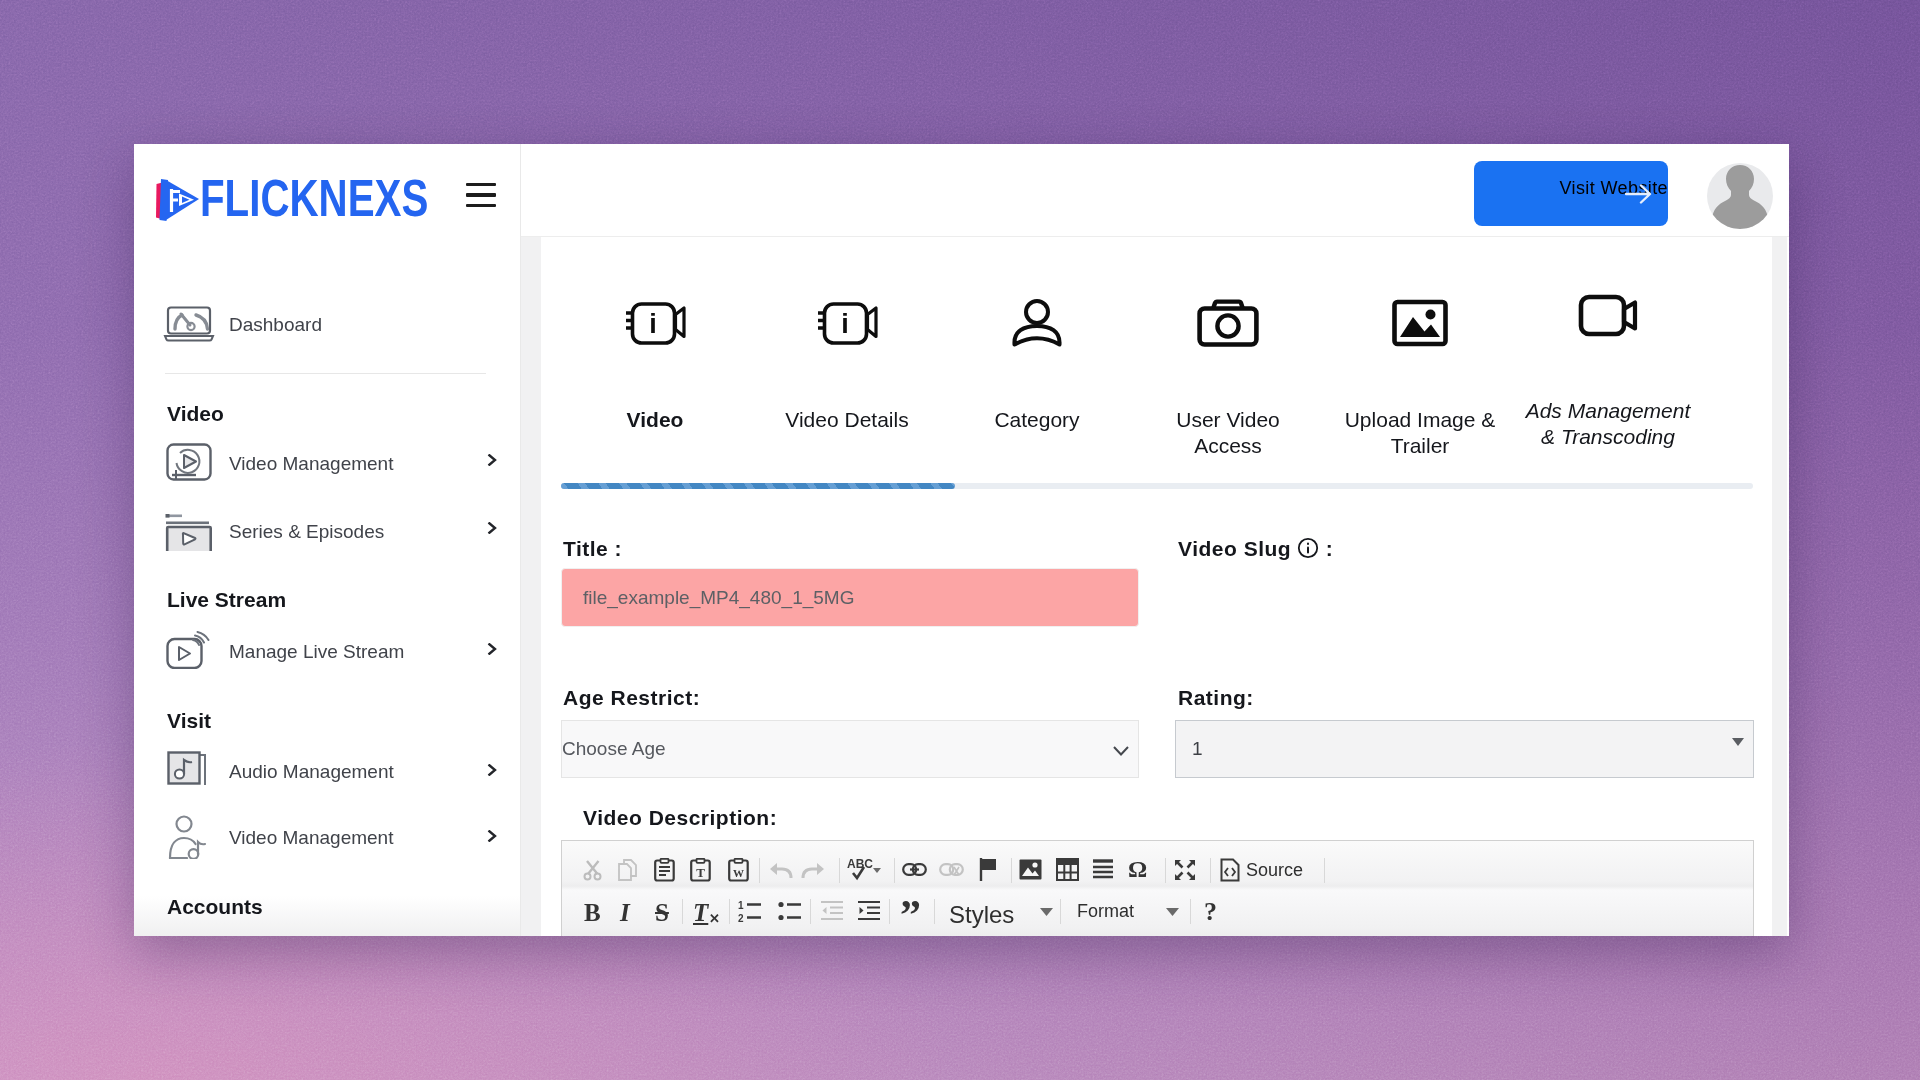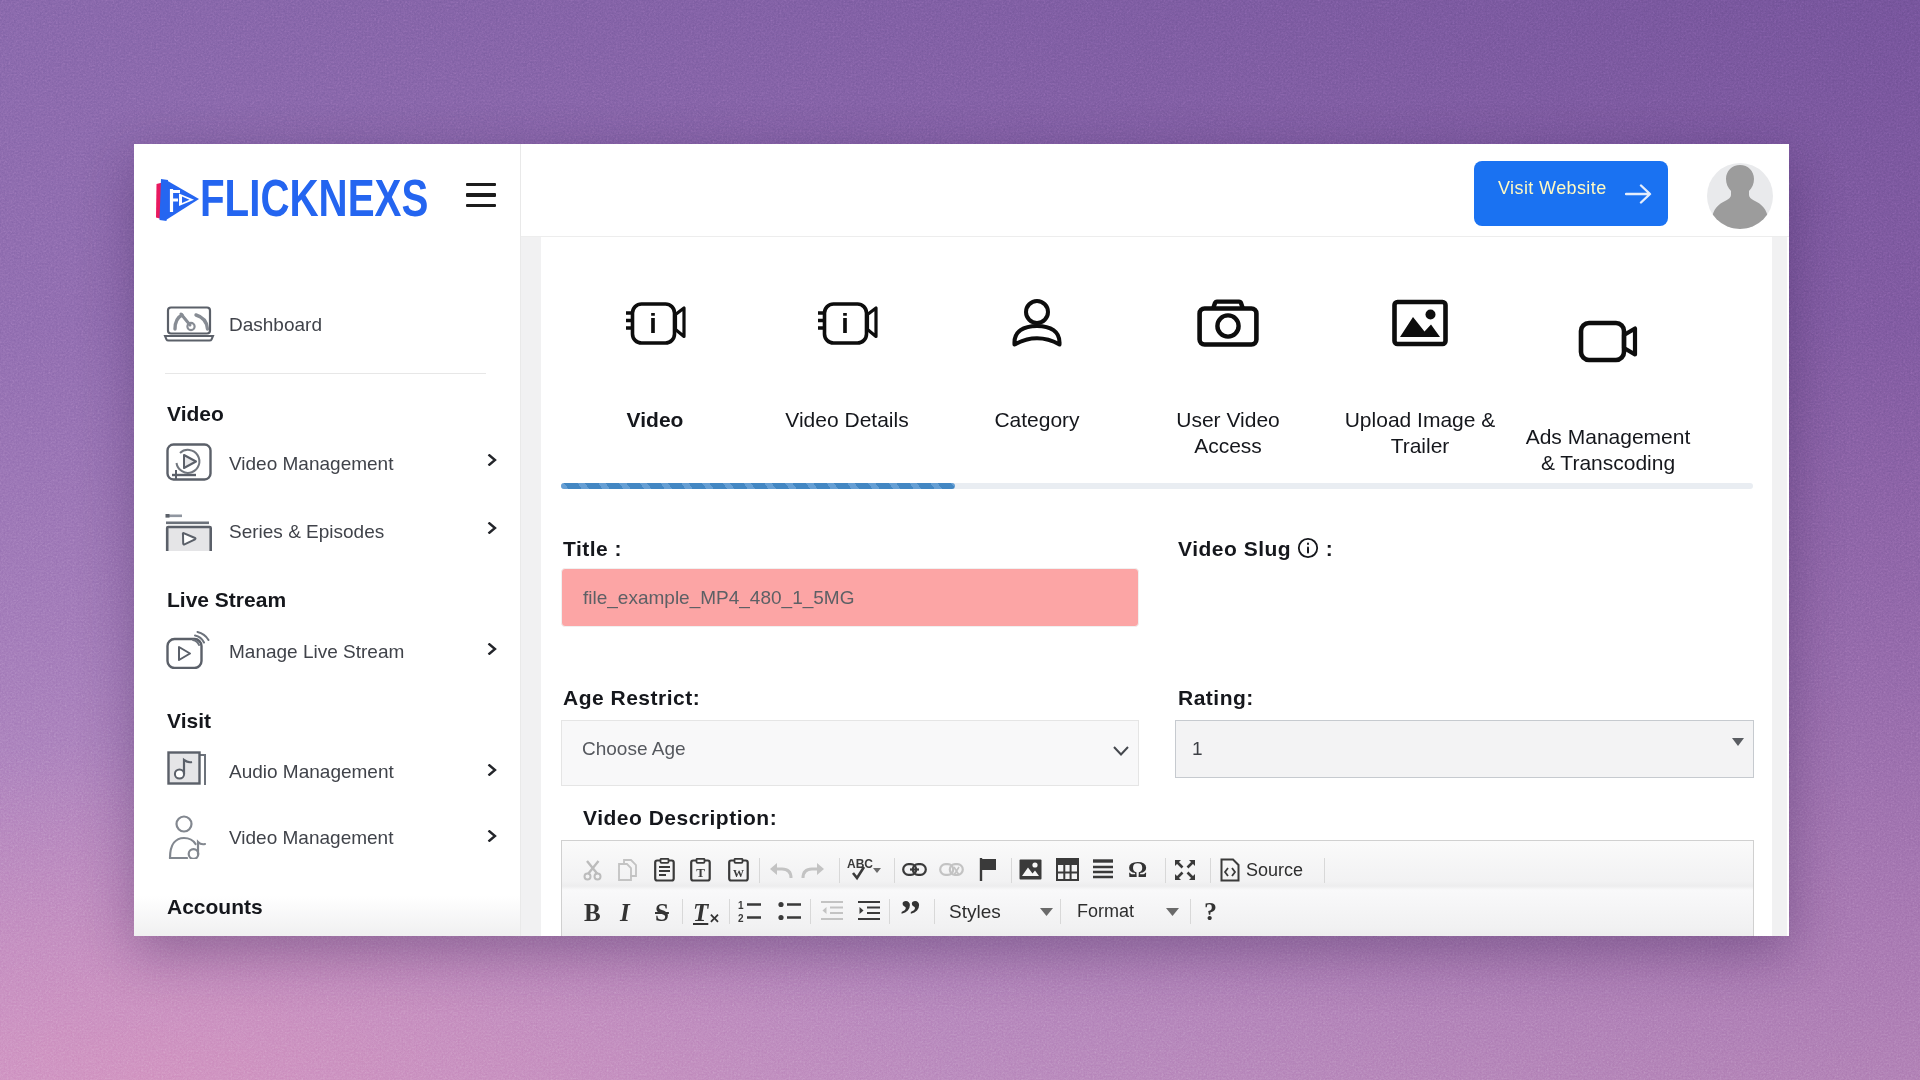--- a/index.html
+++ b/index.html
@@ -25,21 +25,21 @@
   .nav-txt { position:absolute; left:95px; font-size:19px; color:#40434a; white-space:nowrap; }
   .nav-hd  { position:absolute; left:33px; font-size:21px; font-weight:bold; color:#15171c; white-space:nowrap; }
   .chev { position:absolute; left:352px; width:12px; height:12px; }
   .divider { position:absolute; left:31px; top:229px; width:321px; height:1px; background:#e7e7e7; }
   .nicon { position:absolute; left:29px; }
 
   
   .head { position:absolute; left:387px; top:0; width:1268px; height:93px; background:#fff;
           border-bottom:1px solid #ededed; }
   .visit { position:absolute; left:1340px; top:17px; width:194px; height:65px; background:#1a72f2;
-           border-radius:8px; color:#fef9c3; font-size:18px; text-align:left; line-height:54px;
+           border-radius:8px; color:#000000; font-size:18px; text-align:right; line-height:54px;
            padding-left:24px; letter-spacing:0.4px; }
   .visit svg { position:absolute; right:16px; top:22px; }
   .avatar { position:absolute; left:1573px; top:19px; width:66px; height:66px; border-radius:50%;
             background:#e9eaec; overflow:hidden; }
   .avatar svg { position:absolute; left:0; top:0; }
 
   
   .content { position:absolute; left:387px; top:93px; width:1268px; height:699px; background:#fff; }
   .gutL { position:absolute; left:387px; top:93px; width:20px; height:699px; background:#f1f1f2; }
   .gutR { position:absolute; left:1638px; top:93px; width:15px; height:699px; background:#f1f1f2; }
@@ -47,22 +47,22 @@
   .tab { position:absolute; text-align:center; color:#15171c; font-size:21px; line-height:26px; }
   .tab .ic { display:block; margin:0 auto 0; }
 
   .progress { position:absolute; left:427px; top:339px; width:1192px; height:6px; background:#e9edf2; border-radius:3px; }
   .progress .bar { position:absolute; left:0; top:0; width:394px; height:6px; border-radius:3px;
       background:repeating-linear-gradient(55deg, #669fd4 0 6px, #4387c3 6px 17px); }
 
   .flabel { position:absolute; font-size:21px; font-weight:bold; color:#15171c; white-space:nowrap; letter-spacing:0.5px; }
   .input { position:absolute; height:59px; background:#fca5a5; border:1px solid #f0f0f0; border-radius:4px;
            font-size:19px; color:#5d6065; line-height:57px; white-space:nowrap; }
-  .sel-age { position:absolute; left:427px; top:576px; width:578px; height:66px; background:#f8f8f9;
-             border:1px solid #e5e5e5; font-size:19px; color:#55585e; line-height:56px; padding-left:20px; }
+  .sel-age { position:absolute; left:427px; top:576px; width:578px; height:58px; background:#f8f8f9;
+             border:1px solid #e5e5e5; font-size:19px; color:#55585e; line-height:56px; }
   .sel-rate { position:absolute; left:1041px; top:576px; width:579px; height:58px; background:#f3f3f4;
              border:1px solid #c6cacf; font-size:19px; color:#3c3f44; line-height:56px; padding-left:16px; }
 
   .editor { position:absolute; left:427px; top:696px; width:1193px; height:110px;
             border:1px solid #d0d0d0; background:linear-gradient(180deg,#fafafa 0px,#f2f2f3 40px,#ededee 45px,#f9f9fa 49px,#f1f1f2 86px,#ededee 94px,#f4f4f5 98px); }
   .tb { position:absolute; color:#333; }
   .tsep { position:absolute; width:1px; height:25px; background:#d8d8d8; }
 </style>
 </head>
 <body>
@@ -230,21 +230,21 @@
 
     <div class="tab" style="left:1166px; top:155px; width:240px;">
       <svg class="ic" width="56" height="48" viewBox="0 0 56 48">
         <rect x="2.5" y="3" width="51" height="42" rx="3" fill="none" stroke="#0d0d0d" stroke-width="4.6"></rect>
         <circle cx="38.5" cy="15.5" r="5" fill="#0d0d0d"></circle>
         <path d="M8 38 L21 18 L32.5 32.5 L39 25.5 L48 38 Z" fill="#0d0d0d"></path>
       </svg>
       <div style="margin-top:60px;">Upload Image &amp;<br>Trailer</div>
     </div>
 
-    <div class="tab" style="left:1354px; top:172px; width:240px;">
+    <div class="tab" style="left:1354px; top:146px; width:240px;font-style:italic;">
       <svg class="ic" width="60" height="48" viewBox="0 0 60 48">
         <rect x="3" y="7" width="43" height="37" rx="8" fill="none" stroke="#0d0d0d" stroke-width="4.6"></rect>
         <path d="M46 19 L57 12.5 V38.5 L46 32 Z" fill="none" stroke="#0d0d0d" stroke-width="4.2" stroke-linejoin="round"></path>
       </svg>
       <div style="margin-top:60px;">Ads Management<br>&amp; Transcoding</div>
     </div>
   </div>
 
   <div class="progress">
       <div class="bar"></div>
@@ -383,21 +383,21 @@
       <path d="M1 2 H23 M10 7.5 H23 M10 13 H23 M1 19 H23" stroke="#c3c3c3" stroke-width="2"></path>
       <path d="M6.5 7 V14 L2.5 10.5 Z" fill="#c3c3c3"></path>
     </svg>
     <svg class="tb" style="left:295px; top:59px;" width="24" height="23" viewBox="0 0 24 23">
       <path d="M1 2 H23 M10 7.5 H23 M10 13 H23 M1 19 H23" stroke="#3a3a3a" stroke-width="2"></path>
       <path d="M2.5 7 V14 L6.5 10.5 Z" fill="#3a3a3a"></path>
     </svg>
     <div class="tsep" style="left:327px; top:58px;"></div>
     <span class="tb" style="left:338px; top:50px; font-size:42px; font-weight:bold; font-family:'Liberation Serif';">”</span>
     <div class="tsep" style="left:372px; top:58px;"></div>
-    <span class="tb" style="left:387px; top:60px; font-size:19px; color:#2e2e2e;">Styles</span>
+    <span class="tb" style="left:387px; top:60px; font-size:24px; color:#2e2e2e;">Styles</span>
     <svg class="tb" style="left:478px; top:67px;" width="13" height="9" viewBox="0 0 13 9">
         <path d="M0 0 H13 L6.5 8 Z" fill="#6a6a6a"></path>
       </svg>
     <div class="tsep" style="left:498px; top:58px;"></div>
     <span class="tb" style="left:515px; top:60px; font-size:18px; color:#2e2e2e;">Format</span>
     <svg class="tb" style="left:604px; top:67px;" width="13" height="9" viewBox="0 0 13 9">
         <path d="M0 0 H13 L6.5 8 Z" fill="#6a6a6a"></path>
       </svg>
     <div class="tsep" style="left:628px; top:58px;"></div>
     <span class="tb" style="left:642px; top:56px; font-size:26px; font-weight:bold; font-family:'Liberation Serif';">?</span>

